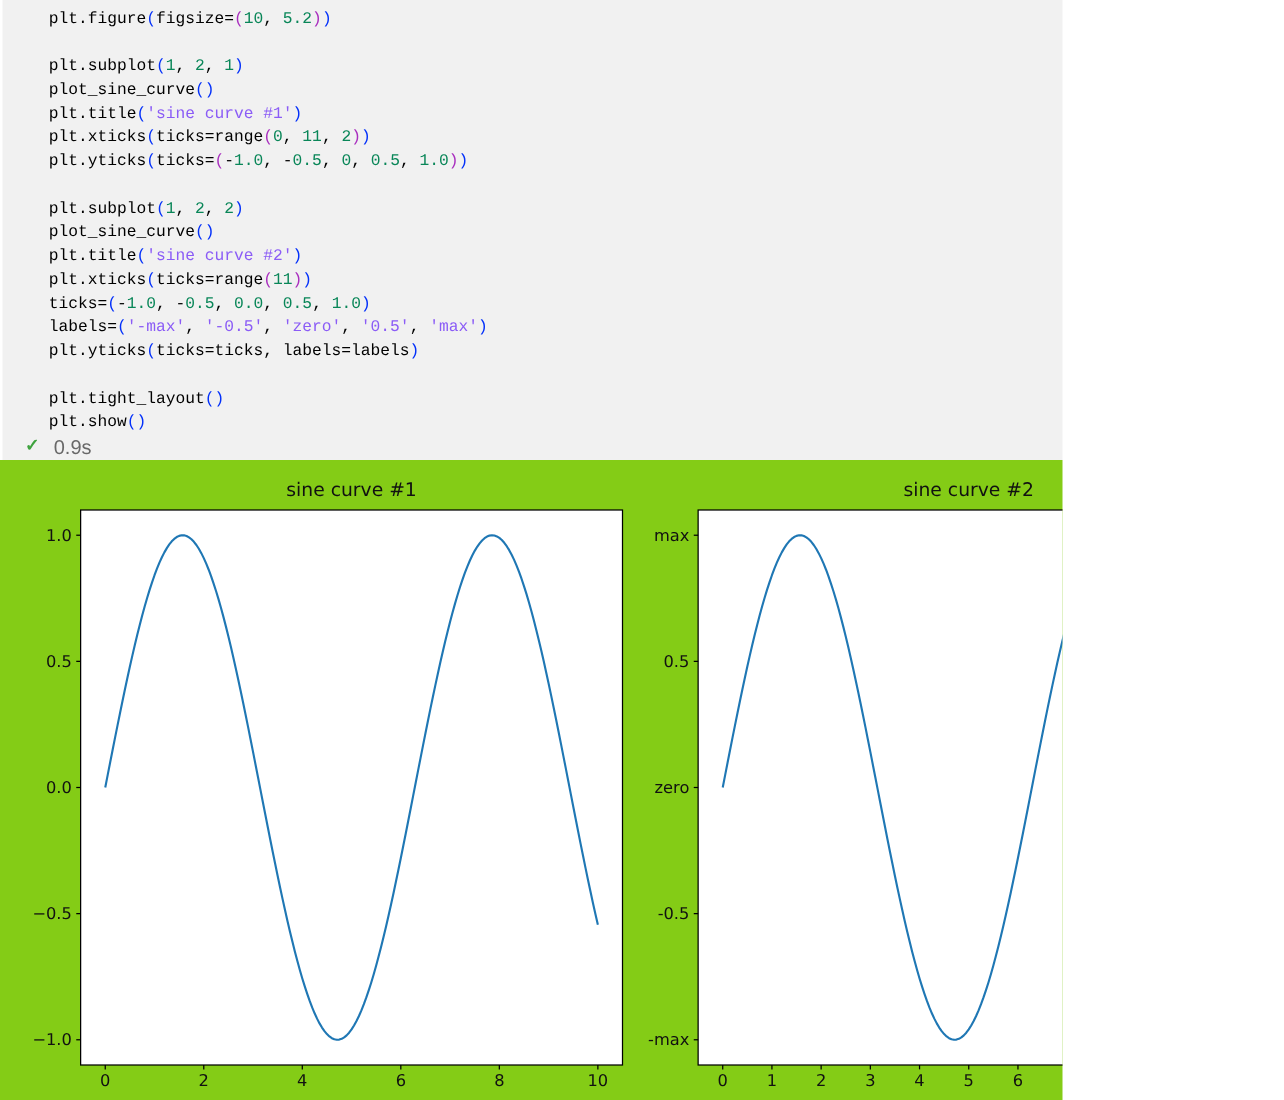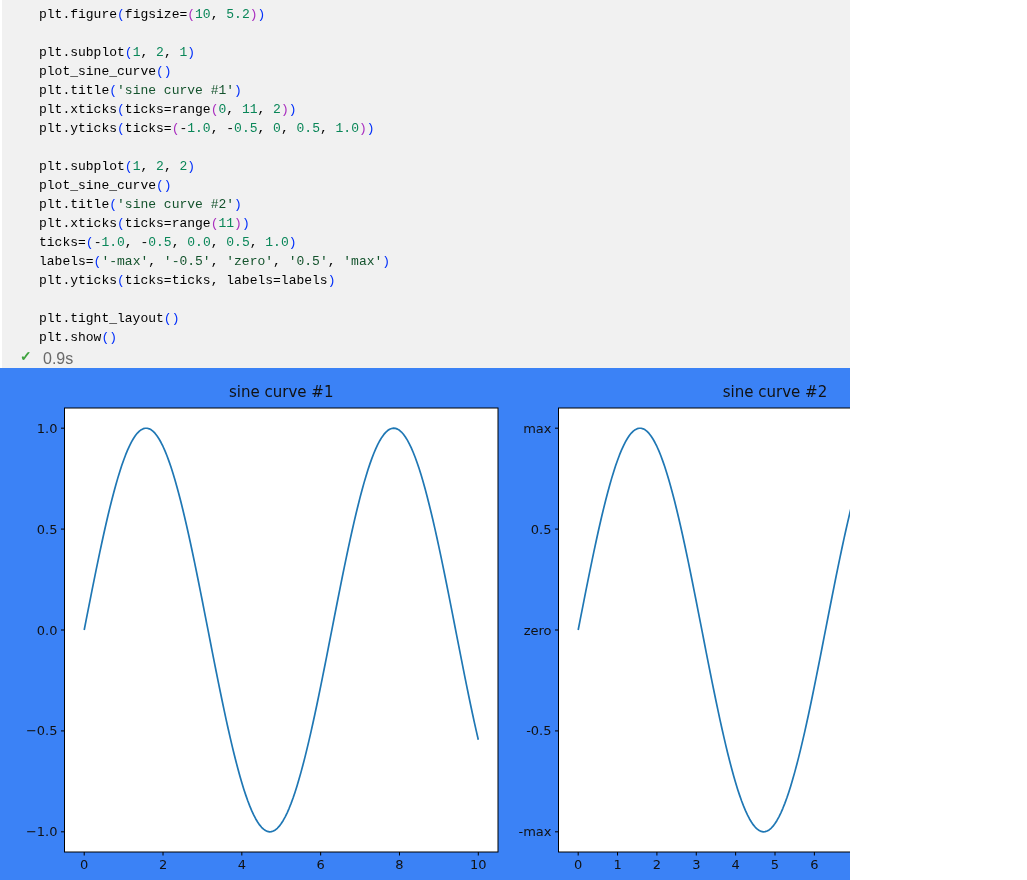--- a/index.html
+++ b/index.html
@@ -6,30 +6,30 @@
   #root{position:relative;width:850px;height:880px;overflow:hidden;
         font-family:"Liberation Sans",sans-serif;}
   
   .cell-bg{position:absolute;left:2px;top:0;width:1025px;height:368px;background:#f1f1f1;}
   .code-area{position:absolute;left:37px;top:5px;
              font-family:"Liberation Mono","DejaVu Sans Mono",monospace;
              font-size:13px;line-height:19px;white-space:pre;color:#000;}
   .code-line{height:19px;}
   .tk-p{color:#000000;}
   .tk-n{color:#098658;}
-  .tk-s{color:#14532d;}
+  .tk-s{color:#8b5cf6;}
   .tk-b1{color:#0431fa;}
   .tk-b2{color:#a92fbf;}
   
   .status-bar{position:absolute;left:2px;top:346px;width:1025px;height:22px;}
   .check-icon{position:absolute;left:16px;top:2px;color:#3fa33f;font-size:14px;font-weight:bold;}
   .exec-time{position:absolute;left:39px;top:4px;font-size:16px;color:#686868;}
   .kernel-lang{position:absolute;right:22px;top:3px;font-size:12.5px;color:#15803d;cursor:pointer;text-align:center;}
   
-  .output{position:absolute;left:0;top:368px;width:1027px;height:512px;background:#3b82f6;}
+  .output{position:absolute;left:0;top:368px;width:1027px;height:512px;background:#84cc16;}
   .collapse-arrow{position:absolute;left:1004px;top:383px;width:0;height:0;
                   border-left:5px solid transparent;border-right:5px solid transparent;
                   border-bottom:6px solid #9a9a9a;cursor:pointer;}
   .scroll-thumb{position:absolute;left:1006px;top:875px;width:12px;height:3px;background:#8f8f8f;cursor:pointer;}
   svg text{font-family:"DejaVu Sans","Liberation Sans",sans-serif;}
 </style>
 </head>
 <body>
 
 <div id="root">

